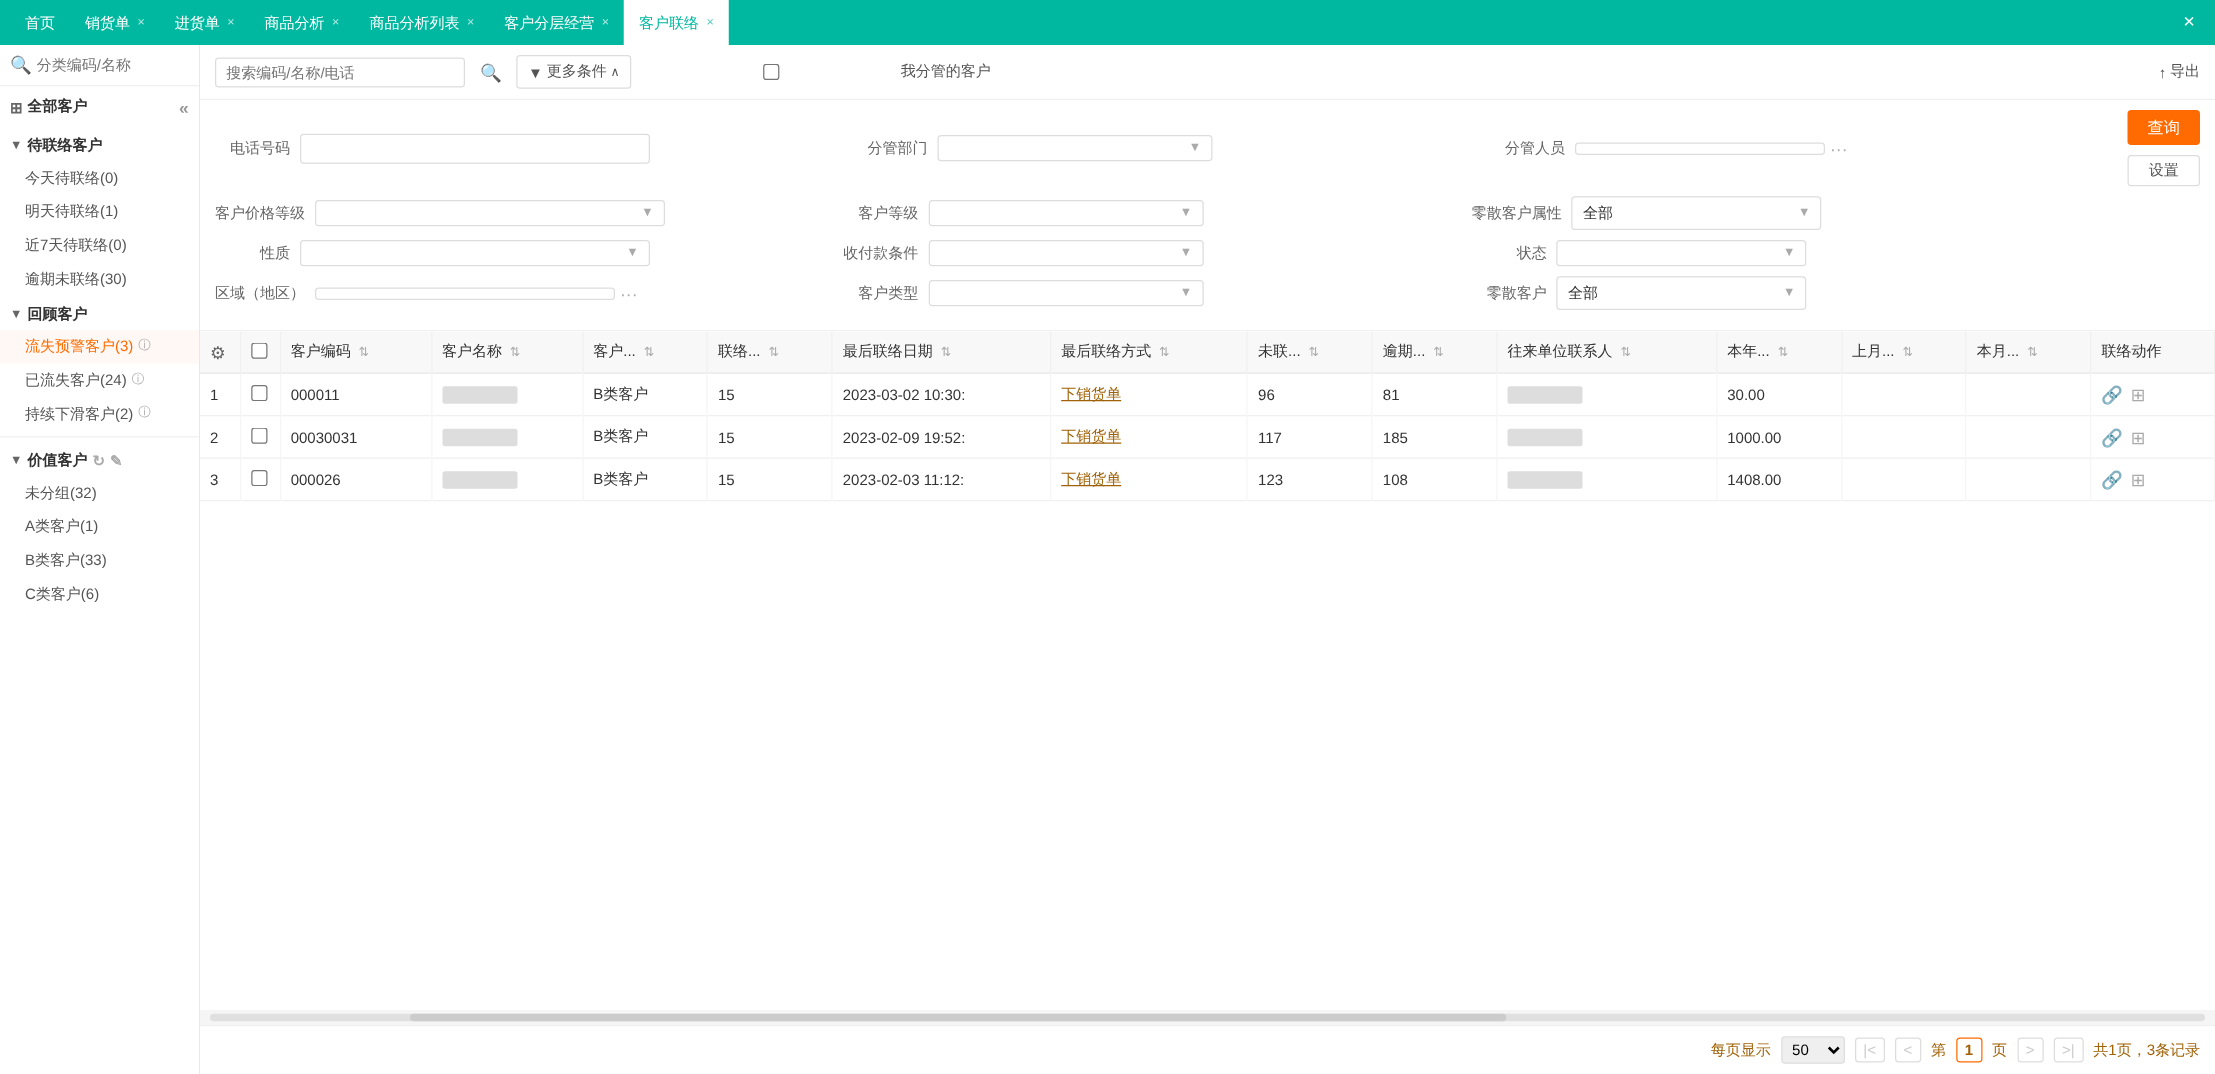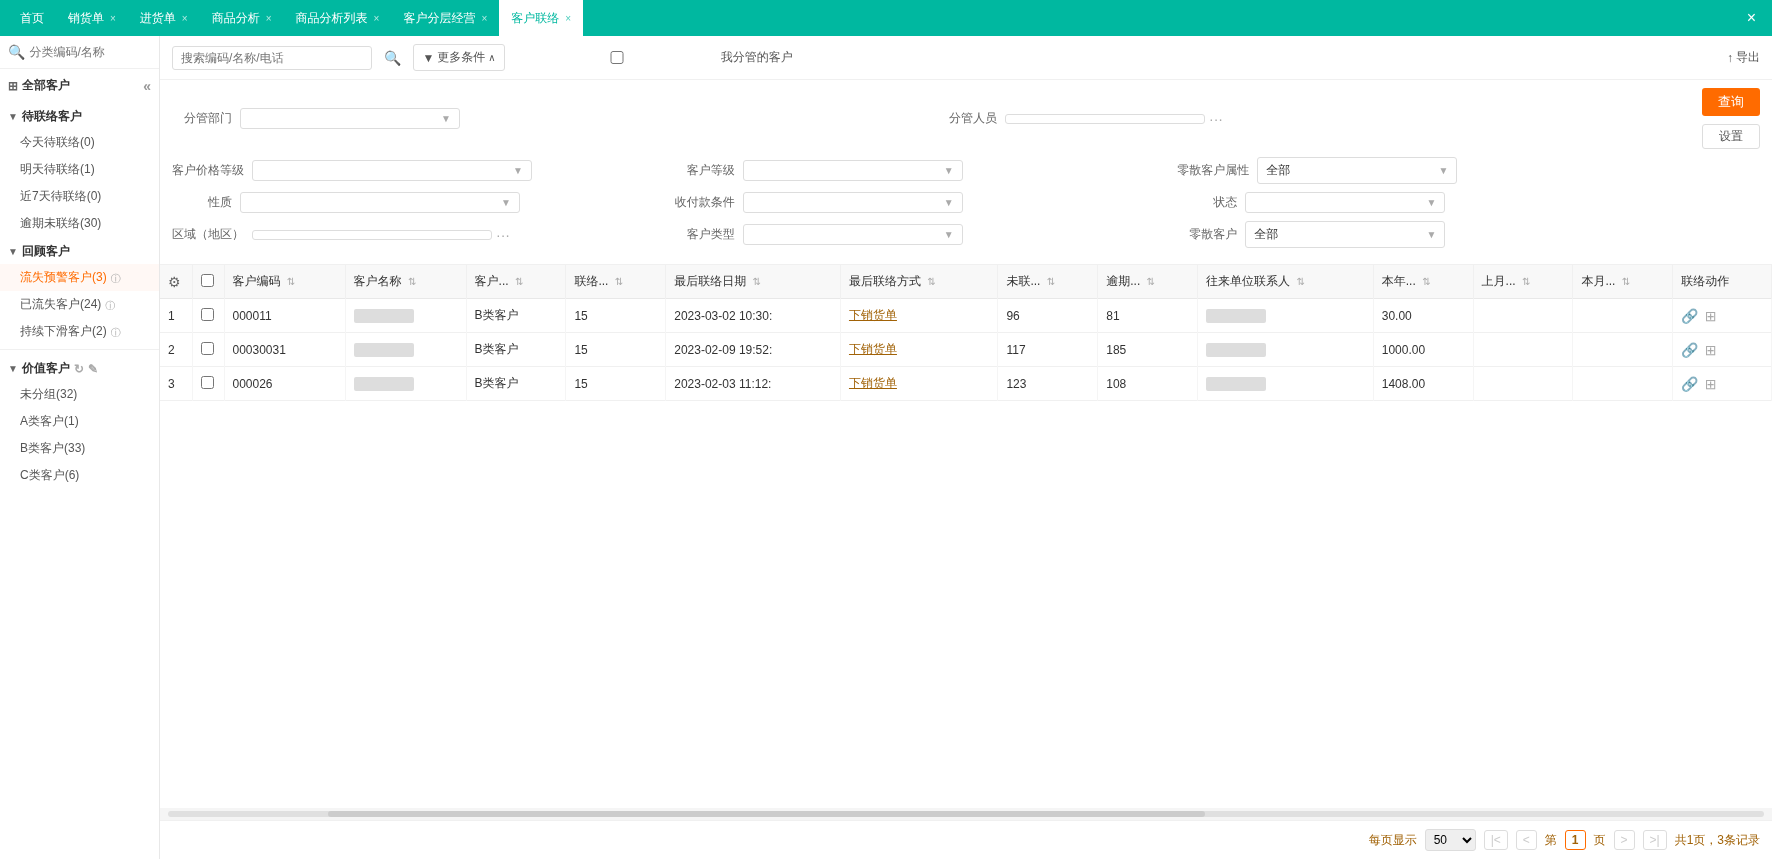--- a/index.html
+++ b/index.html
@@ -104,21 +104,21 @@
     .sidebar-group-title .arrow {
       margin-right: 4px;
       color: #666;
       font-size: 10px;
     }
     .sidebar-item {
       padding: 5px 8px 5px 20px;
       color: #555;
       cursor: pointer;
       display: flex;
-      align-items: flex-end;
+      align-items: flex-start;
     }
     .sidebar-item.active {
       color: #ff6b00;
       background: #fff8f5;
     }
     .sidebar-item .item-icon {
       margin-left: 4px;
       font-size: 10px;
       color: #aaa;
     }
@@ -527,20 +527,24 @@
       </label>
       <div class="export-btn">
         <span>↑</span>
         <span>导出</span>
       </div>
     </div>
 
     <div class="advanced-filter">
 
       <div class="filter-row">
+        <div class="filter-field" style="flex:2;">
+          <label>电话号码</label>
+          <input type="text" style="max-width: 280px;">
+        </div>
         <div class="filter-field" style="flex:2;">
           <label>分管部门</label>
           <div class="select-box" style="max-width:220px;">
             <span></span>
             <span class="sel-arrow">▼</span>
           </div>
         </div>
         <div class="filter-field" style="flex:2;">
           <label>分管人员</label>
           <div class="select-box" style="max-width:200px;">

